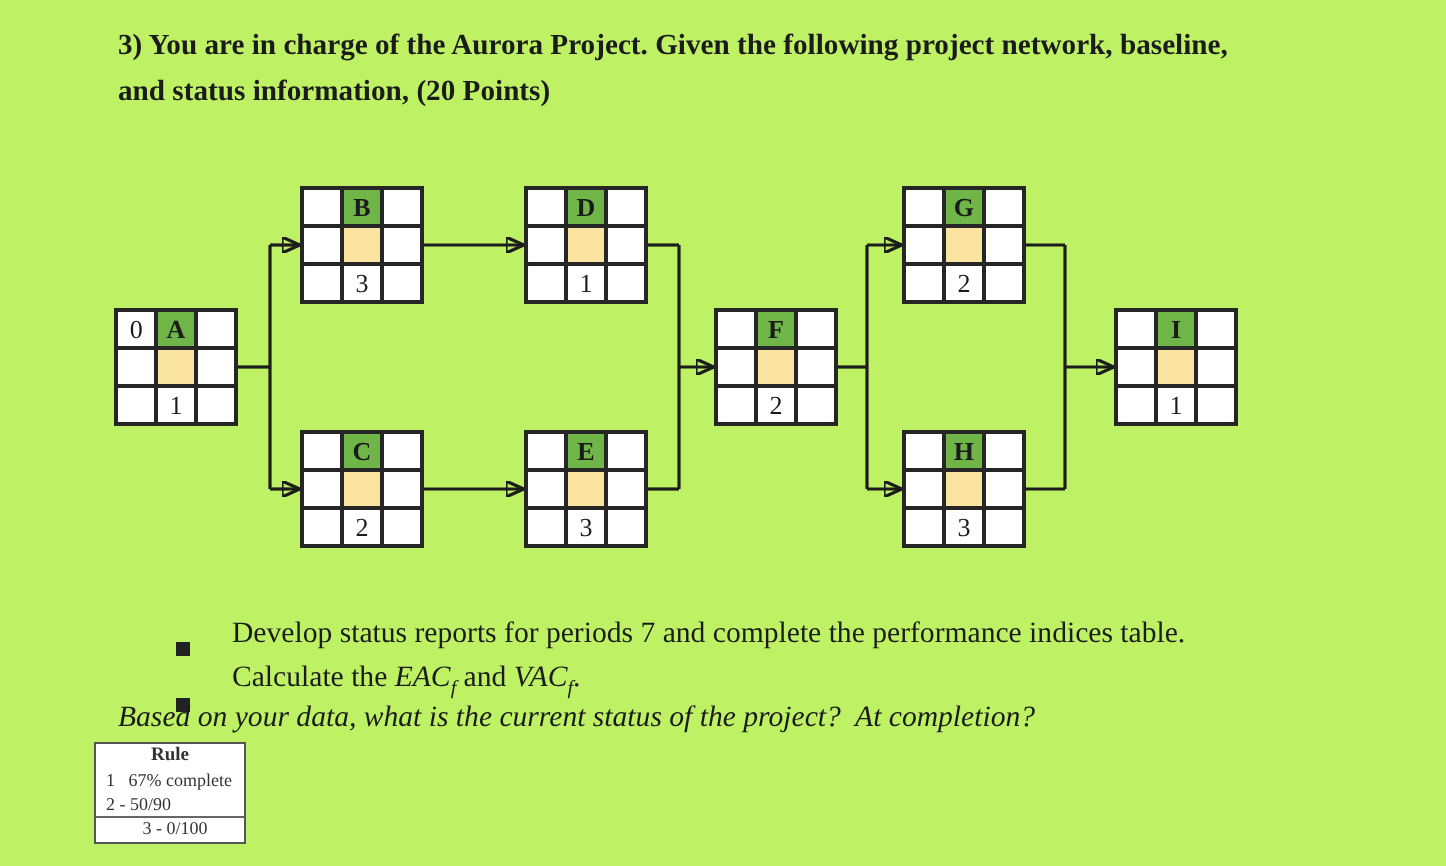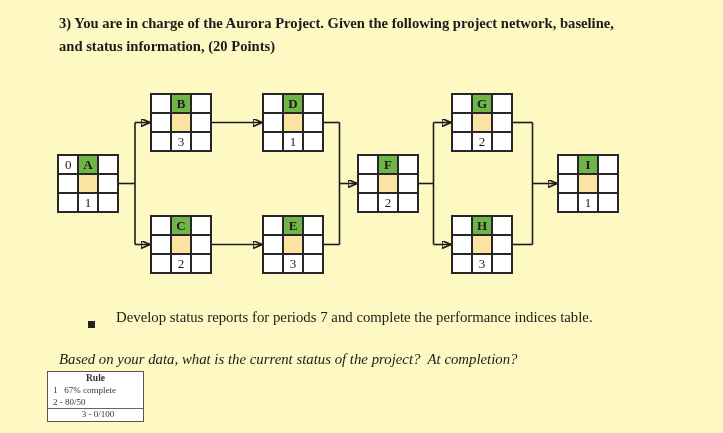--- a/index.html
+++ b/index.html
@@ -1,17 +1,17 @@
 <!DOCTYPE html>
 <html style="--node-green: #6fb548; --node-yellow: #fbe3a2; --wire: #1c1c1c; --text: #1b1b1b;"><head>
 <meta charset="utf-8">
 <style>
   html,body{margin:0;padding:0;background:#e8e8e8;}
   .page{
-    position:relative;width:723px;height:433px;background:#fef9c3;
+    position:relative;width:723px;height:433px;background:#bef264;
     font-family:"Liberation Serif", serif;color:var(--text,#1b1b1b);overflow:hidden;
   }
   
   .title{position:absolute;left:59px;top:12px;font-size:14.6px;font-weight:bold;line-height:23px;white-space:nowrap;}
   
   .wires{position:absolute;left:0;top:0;width:723px;height:433px;}
   .wires path{stroke:var(--wire,#1c1c1c);stroke-width:1.6;fill:none;}
   
   .node{
     position:absolute;width:62px;height:59px;box-sizing:border-box;
@@ -28,21 +28,21 @@
   .bullets{position:absolute;left:88px;top:306px;}
   .bullet-row{display:flex;align-items:flex-end;line-height:22px;font-size:14.8px;}
   .sq{width:7px;height:7px;background:#222;margin:8px 0 0 0;flex:0 0 auto;}
   .bt{margin-left:21px;white-space:pre-wrap;}
   .bt i{font-style:italic;}
   .bt sub{font-size:10px;font-style:italic;}
   
   .closing{position:absolute;left:59px;top:348px;font-size:14.8px;line-height:22px;white-space:pre-wrap;font-style:italic;}
   
   .rule-table{
-    position:absolute;left:47px;top:371px;width:97px;box-sizing:border-box;
+    position:absolute;left:47px;top:371px;width:76px;box-sizing:border-box;
     border:1.3px solid #555;background:#fff;font-size:9px;color:#333;
   }
   .rt-header{font-weight:bold;text-align:center;font-size:9.5px;line-height:13px;}
   .rt-row{padding-left:5px;line-height:11.5px;white-space:pre;}
   .rt-row.sep{border-top:0.9px solid #666;text-align:center;}
 </style>
 </head>
 <body>
 
 <div class="page">
@@ -186,24 +186,28 @@
     <span class="cell"></span>
     <span class="cell">1</span>
     <span class="cell"></span>
   </div>
 
   <div class="bullets">
     <div class="bullet-row">
       <span class="sq"></span>
       <span class="bt">Develop status reports for periods 7 and complete the performance indices table.</span>
     </div>
+    <div class="bullet-row">
+      <span class="sq"></span>
+      <span class="bt"><span>Calculate the </span><i>EAC</i><sub>f</sub><span> and </span><i>VAC</i><sub>f</sub><span>.</span></span>
+    </div>
   </div>
 
   <div class="closing">Based on your data, what is the current status of the project?  At completion?</div>
 
   <div class="rule-table">
     <div class="rt-header">Rule</div>
     <div class="rt-row">1   67% complete</div>
-    <div class="rt-row">2 - 80/50</div>
+    <div class="rt-row">2 - 50/90</div>
     <div class="rt-row sep">3 - 0/100</div>
   </div>
 
 </div>
 
 </body></html>

